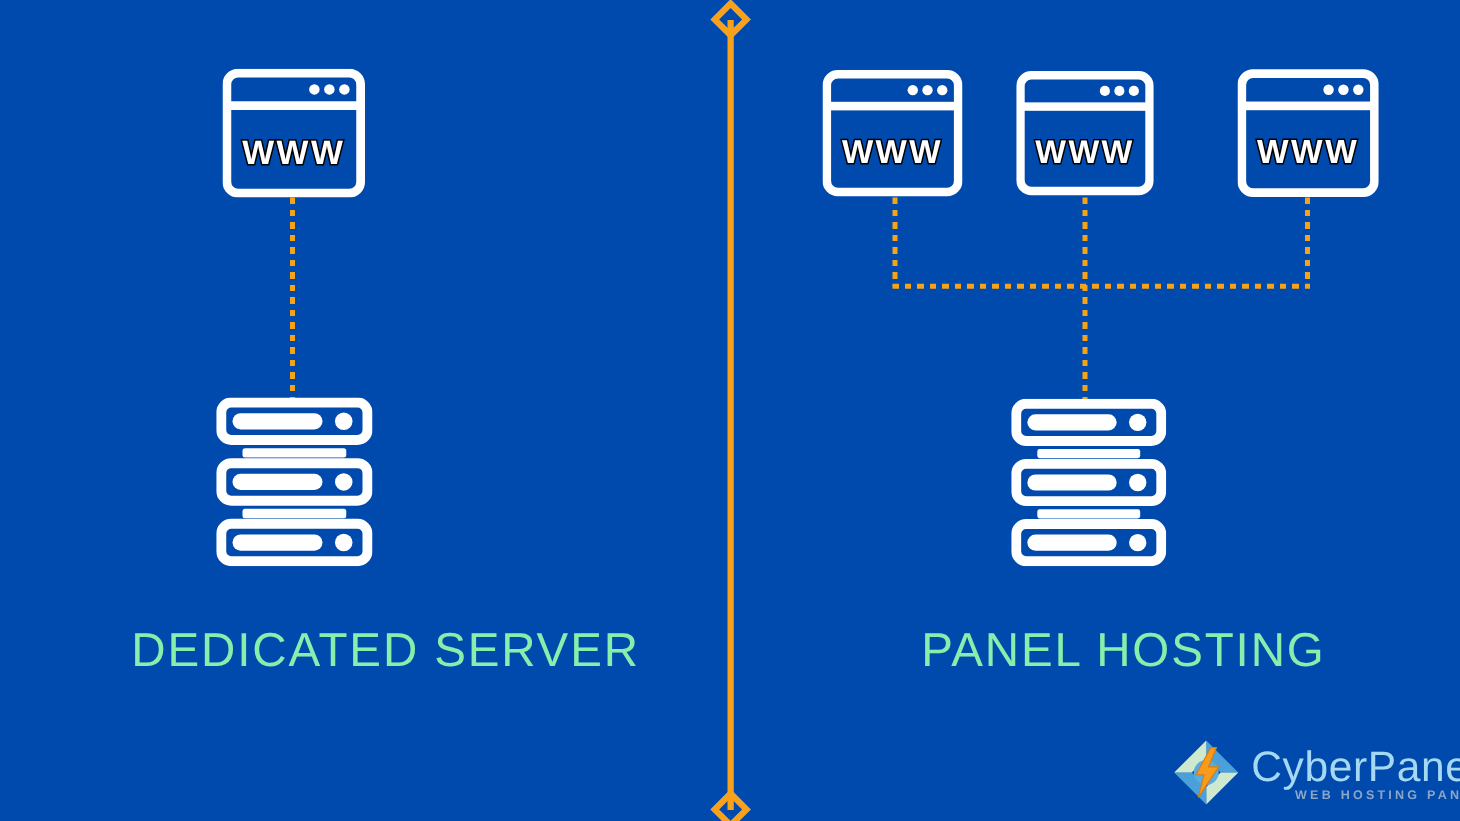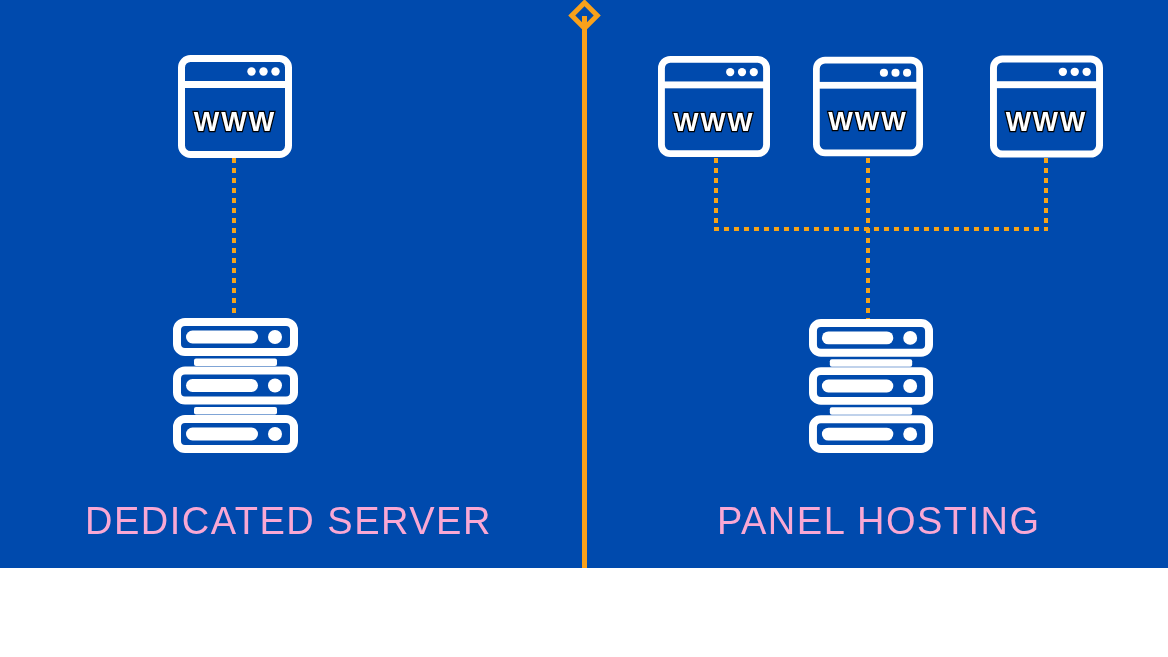--- a/index.html
+++ b/index.html
@@ -1,19 +1,19 @@
 <!DOCTYPE html>
 <html><head>
 <meta charset="utf-8">
 <style>
   html, body { margin: 0; padding: 0; }
   .stage {
     position: relative;
     width: 1168px;
-    height: 568px;
+    height: 657px;
     background: #004aad;
     overflow: hidden;
     font-family: "Liberation Sans", sans-serif;
   }
   .abs { position: absolute; }
 
   
   .divider-line {
     left: 582px; top: 16px;
     width: 5px; height: 632px;
@@ -45,25 +45,26 @@
 
   
   .browser-l  { left: 178px; top: 55px; }
   .browser-r1 { left: 658px; top: 55px; }
   .browser-r2 { left: 813px; top: 55px; }
   .browser-r3 { left: 990px; top: 55px; }
   .server-l   { left: 173px; top: 318px; }
   .server-r   { left: 809px; top: 319px; }
 
   .panel-label {
-    color: #f9a8d4;
+    color: #86efac;
     font-size: 38px;
     font-weight: 300;
     letter-spacing: 1.5px;
     white-space: nowrap;
+    margin-left: 20px;
   }
   .label-left  { left: 85px; top: 500px; }
   .label-right { left: 717px; top: 500px; }
 
   
   .logo-icon { left: 936px; top: 584px; }
   .logo-name {
     left: 1001px; top: 595px;
     color: #a5d8f2;
     font-size: 34px;

